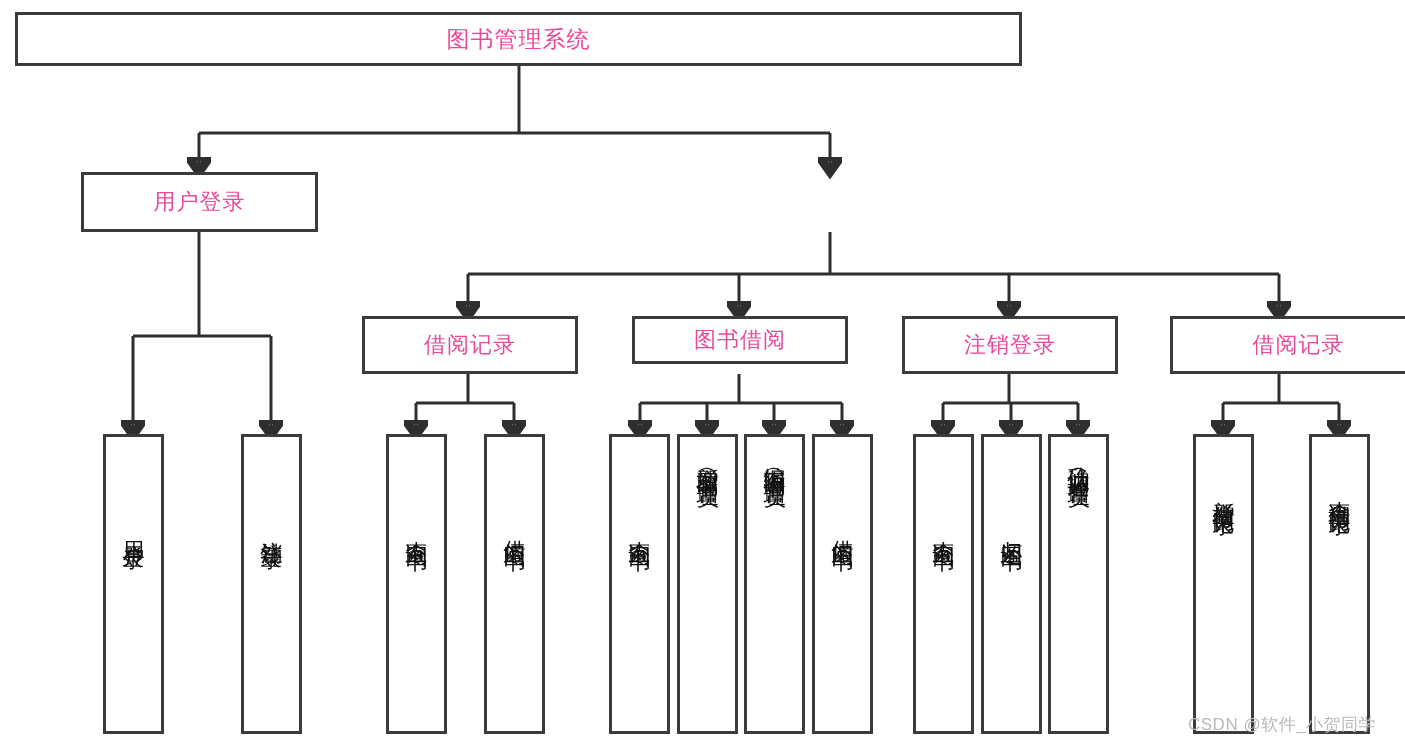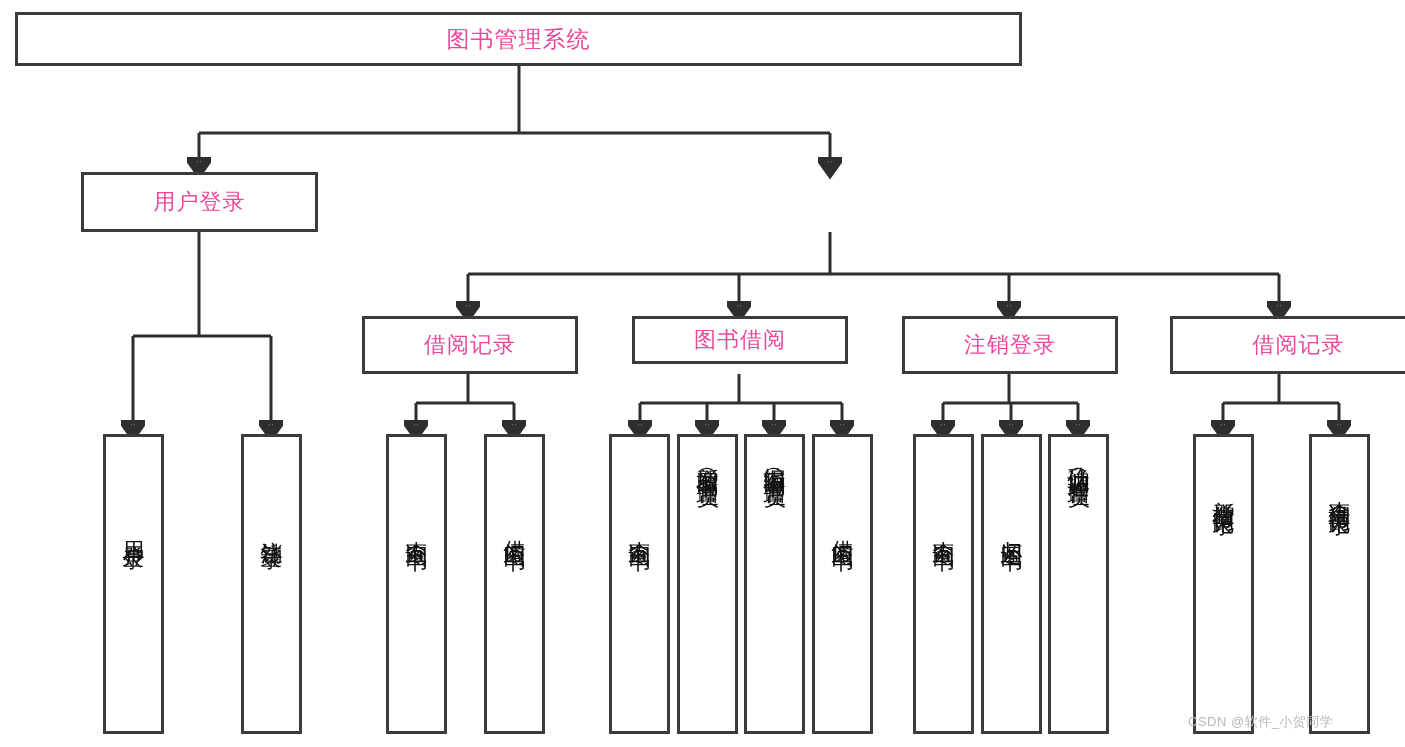--- a/index.html
+++ b/index.html
@@ -70,21 +70,21 @@
   }
   svg.links path, svg.links line {
     stroke: #2e2e2e;
     stroke-width: 3;
     fill: none;
   }
   .watermark {
     position: absolute;
     left: 1188px;
     top: 713px;
-    font-size: 13px;
+    font-size: 17px;
     color: #b9b9b9;
     white-space: nowrap;
     letter-spacing: 0.5px;
   }
 </style>
 </head>
 <body>
 
 <div id="canvas">
 

